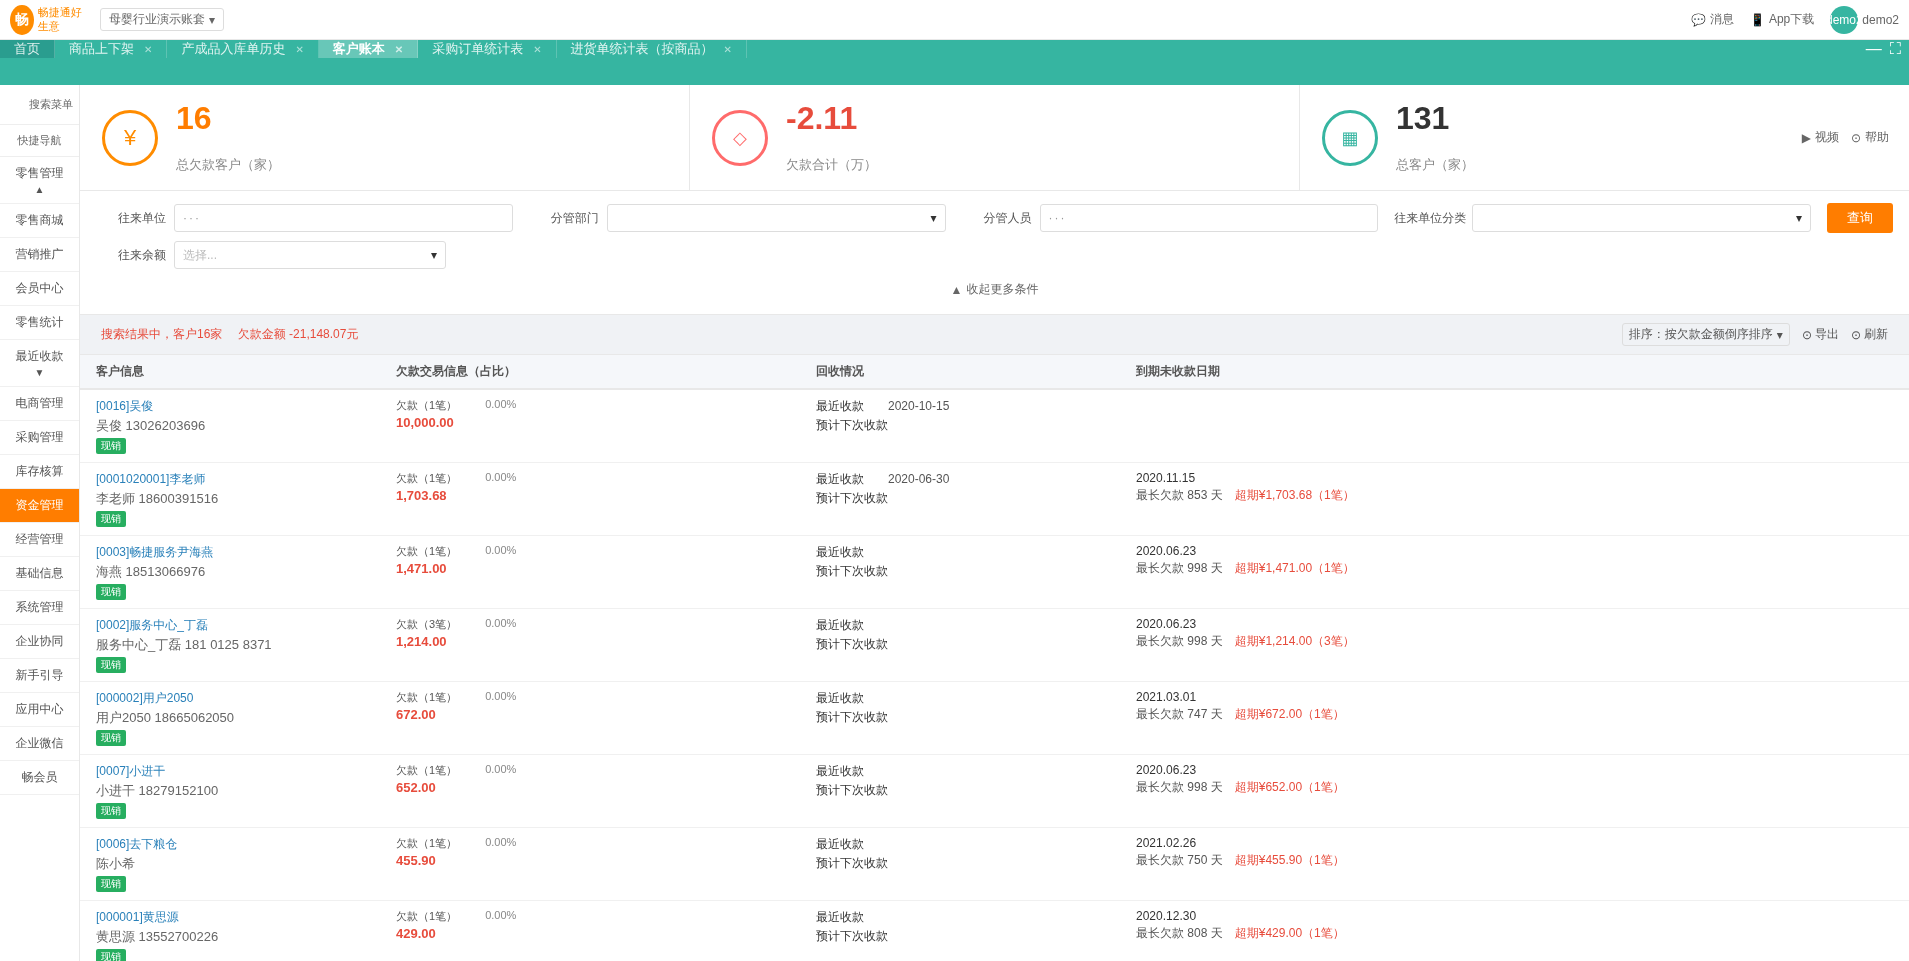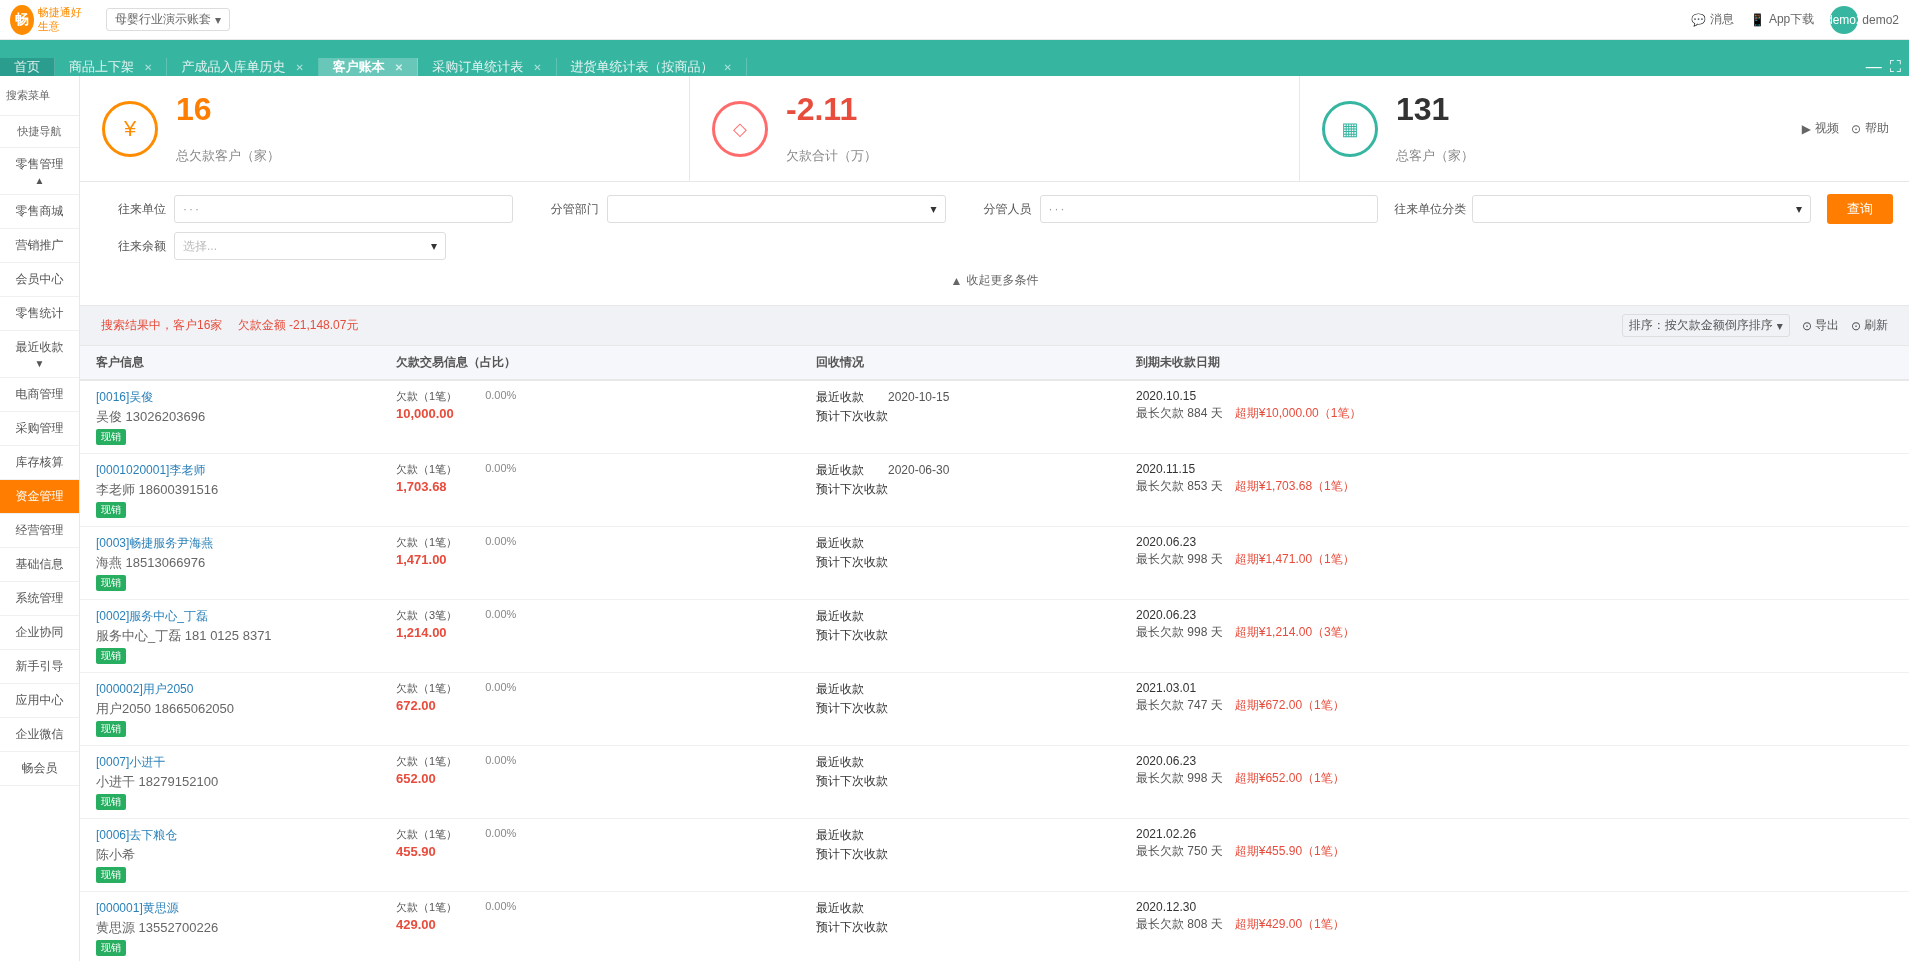--- a/index.html
+++ b/index.html
@@ -3,40 +3,40 @@
   <meta charset="utf-8">
   <style>
     * { box-sizing: border-box; margin: 0; padding: 0; }
     body { font-family: 'Microsoft YaHei', Arial, sans-serif; font-size: 12px; background: #f0f2f5; color: #333; overflow: hidden; height: 961px; width: 1909px; }
 
     
     .top-bar { height: 40px; background: #fff; display: flex; align-items: center; border-bottom: 1px solid #e8e8e8; padding: 0 10px; }
     .logo-area { width: 80px; display: flex; align-items: center; gap: 4px; }
     .logo-icon { width: 30px; height: 30px; background: #ff8c00; border-radius: 50%; display: flex; align-items: center; justify-content: center; color: #fff; font-size: 14px; font-weight: bold; }
     .logo-text { font-size: 11px; color: #ff8c00; line-height: 1.2; }
-    .org-selector { margin-left: 16px; font-size: 12px; color: #666; display: flex; align-items: center; gap: 4px; border: 1px solid #ddd; padding: 2px 8px; border-radius: 3px; cursor: pointer; }
+    .org-selector { margin-left: 10px; font-size: 12px; color: #666; display: flex; align-items: center; gap: 4px; border: 1px solid #ddd; padding: 2px 8px; border-radius: 3px; cursor: pointer; }
     .top-right { margin-left: auto; display: flex; align-items: center; gap: 16px; }
     .top-right-item { display: flex; align-items: center; gap: 4px; font-size: 12px; color: #666; cursor: pointer; }
     .avatar { width: 28px; height: 28px; border-radius: 50%; background: #36b5a1; display: flex; align-items: center; justify-content: center; color: #fff; font-size: 12px; }
 
     
-    .nav-tabs { height: 36px; background: #36b5a1; display: flex; align-items: flex-end; padding-left: 0; }
+    .nav-tabs { height: 45px; background: #36b5a1; display: flex; align-items: flex-start; padding-left: 0; }
     .nav-tab { padding: 0 14px; display: flex; align-items: center; gap: 6px; font-size: 13px; color: rgba(255,255,255,0.85); cursor: pointer; border-right: 1px solid rgba(255,255,255,0.2); white-space: nowrap; }
     .nav-tab.active { background: rgba(255,255,255,0.25); color: #fff; font-weight: bold; font-family: Liberation Serif, serif; }
     .nav-tab .close-x { font-size: 10px; opacity: 0.7; margin-left: 4px; }
     .nav-tab-home { background: #2a9d8f; }
     .nav-right-icons { margin-left: auto; display: flex; align-items: center; padding-right: 8px; gap: 8px; color: #fff; font-size: 16px; cursor: pointer; }
 
     
     .main-layout { display: flex; height: calc(961px - 76px); }
 
     
     .sidebar { width: 80px; background: #fff; border-right: 1px solid #e8e8e8; display: flex; flex-direction: column; overflow-y: auto; }
     .search-menu { padding: 8px 6px; background: #fff; border-bottom: 1px solid #eee; }
-    .search-menu-label { font-size: 11px; color: #666; text-align: left; padding: 4px 0; cursor: pointer; }
+    .search-menu-label { font-size: 11px; color: #666; text-align: right; padding: 4px 0; cursor: pointer; }
     .quick-nav { padding: 6px 0; border-bottom: 1px solid #eee; text-align: center; font-size: 11px; color: #666; cursor: pointer; height: 32px; display: flex; align-items: center; justify-content: center; }
     .sidebar-item { padding: 8px 4px; text-align: center; font-size: 12px; color: #555; cursor: pointer; border-bottom: 1px solid #f0f0f0; display: flex; flex-direction: column; align-items: center; gap: 2px; }
     .sidebar-item.active { background: #ff7d00; color: #fff; }
     .sidebar-item .arrow { font-size: 10px; }
 
     
     .content-area { flex: 1; overflow-y: auto; background: #f5f7fa; }
 
     
     .summary-cards { display: flex; background: #fff; border-bottom: 1px solid #e8e8e8; }
@@ -347,24 +347,20 @@
           <div>
             <div class="debt-label">欠款（1笔）</div>
             <div class="debt-amount">10,000.00</div>
           </div>
           <div class="debt-percent">0.00%</div>
         </div>
         <div class="collection-col">
           <div>最近收款　　<span class="collection-date">2020-10-15</span></div>
           <div>预计下次收款</div>
         </div>
-        <div class="overdue-col">
-          <div>2020.10.15</div>
-          <div><span class="overdue-days">最长欠款 884 天　</span><span class="overdue-link">超期¥10,000.00（1笔）</span></div>
-        </div>
       </div>
 
       <div class="table-row">
         <div>
           <div class="customer-name">[0001020001]李老师</div>
           <div class="customer-phone">李老师  18600391516</div>
           <div class="status-badge">现销</div>
         </div>
         <div class="debt-col">
           <div>

